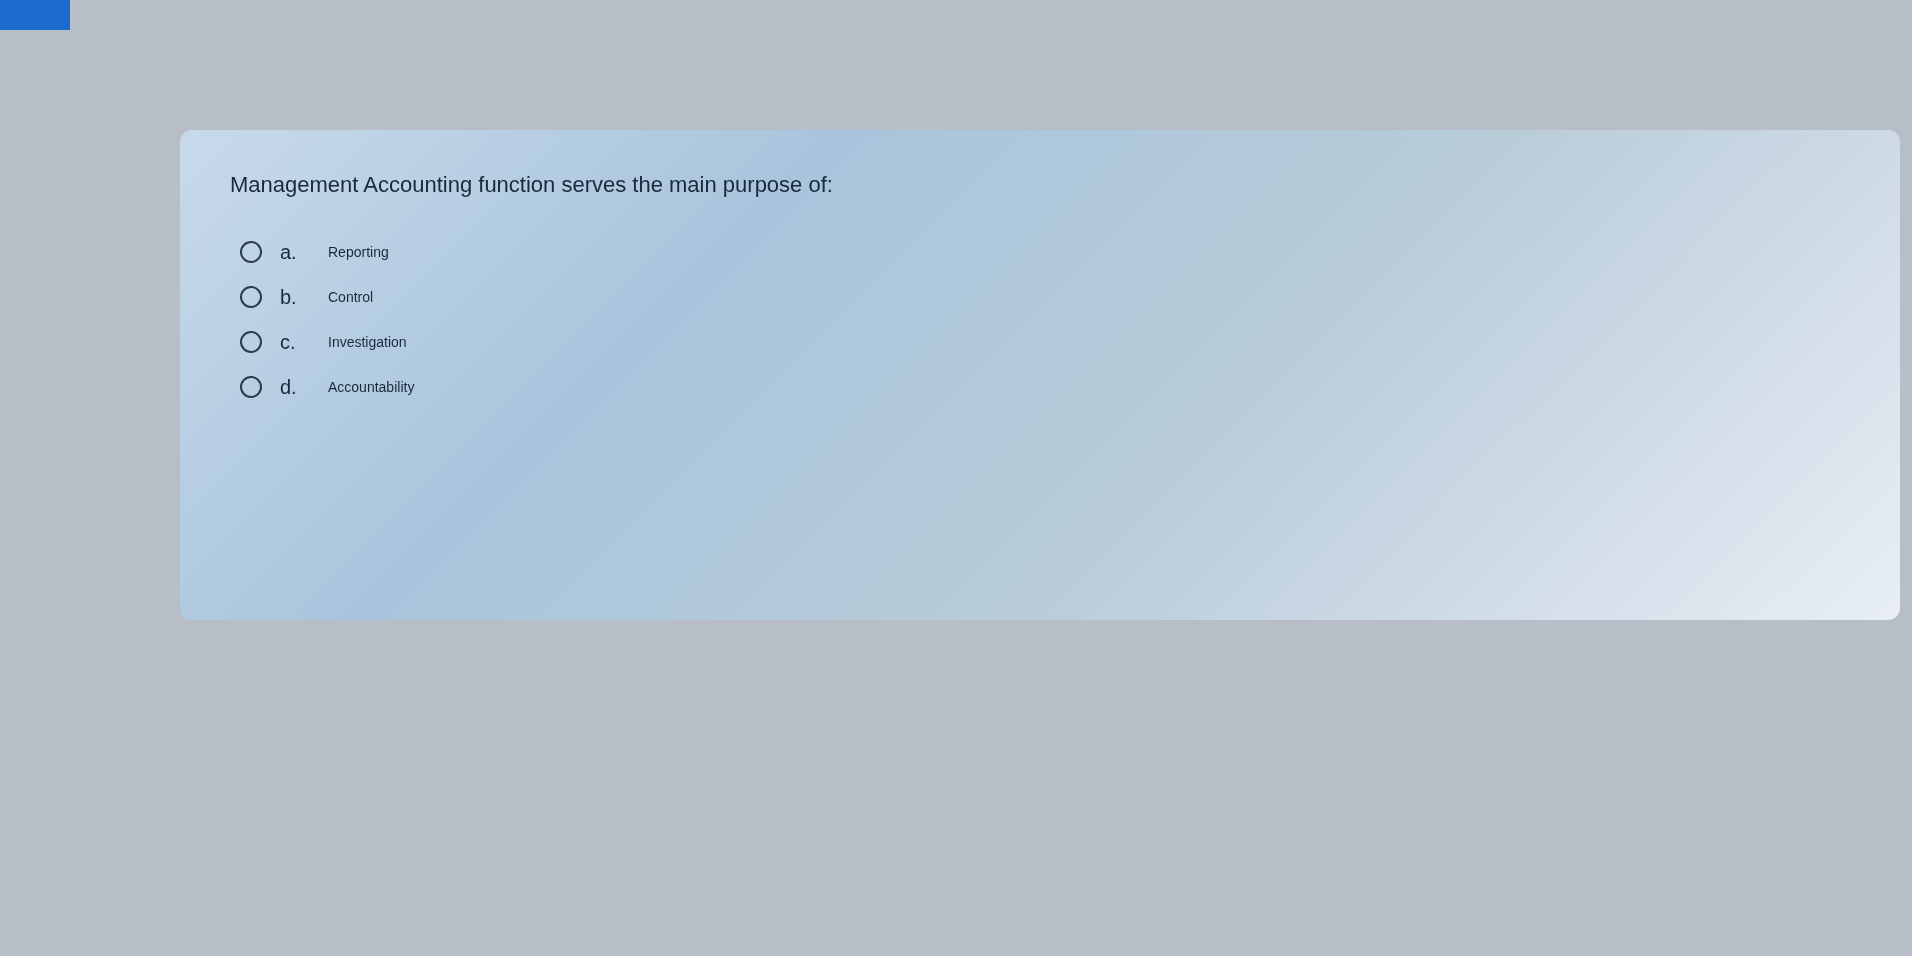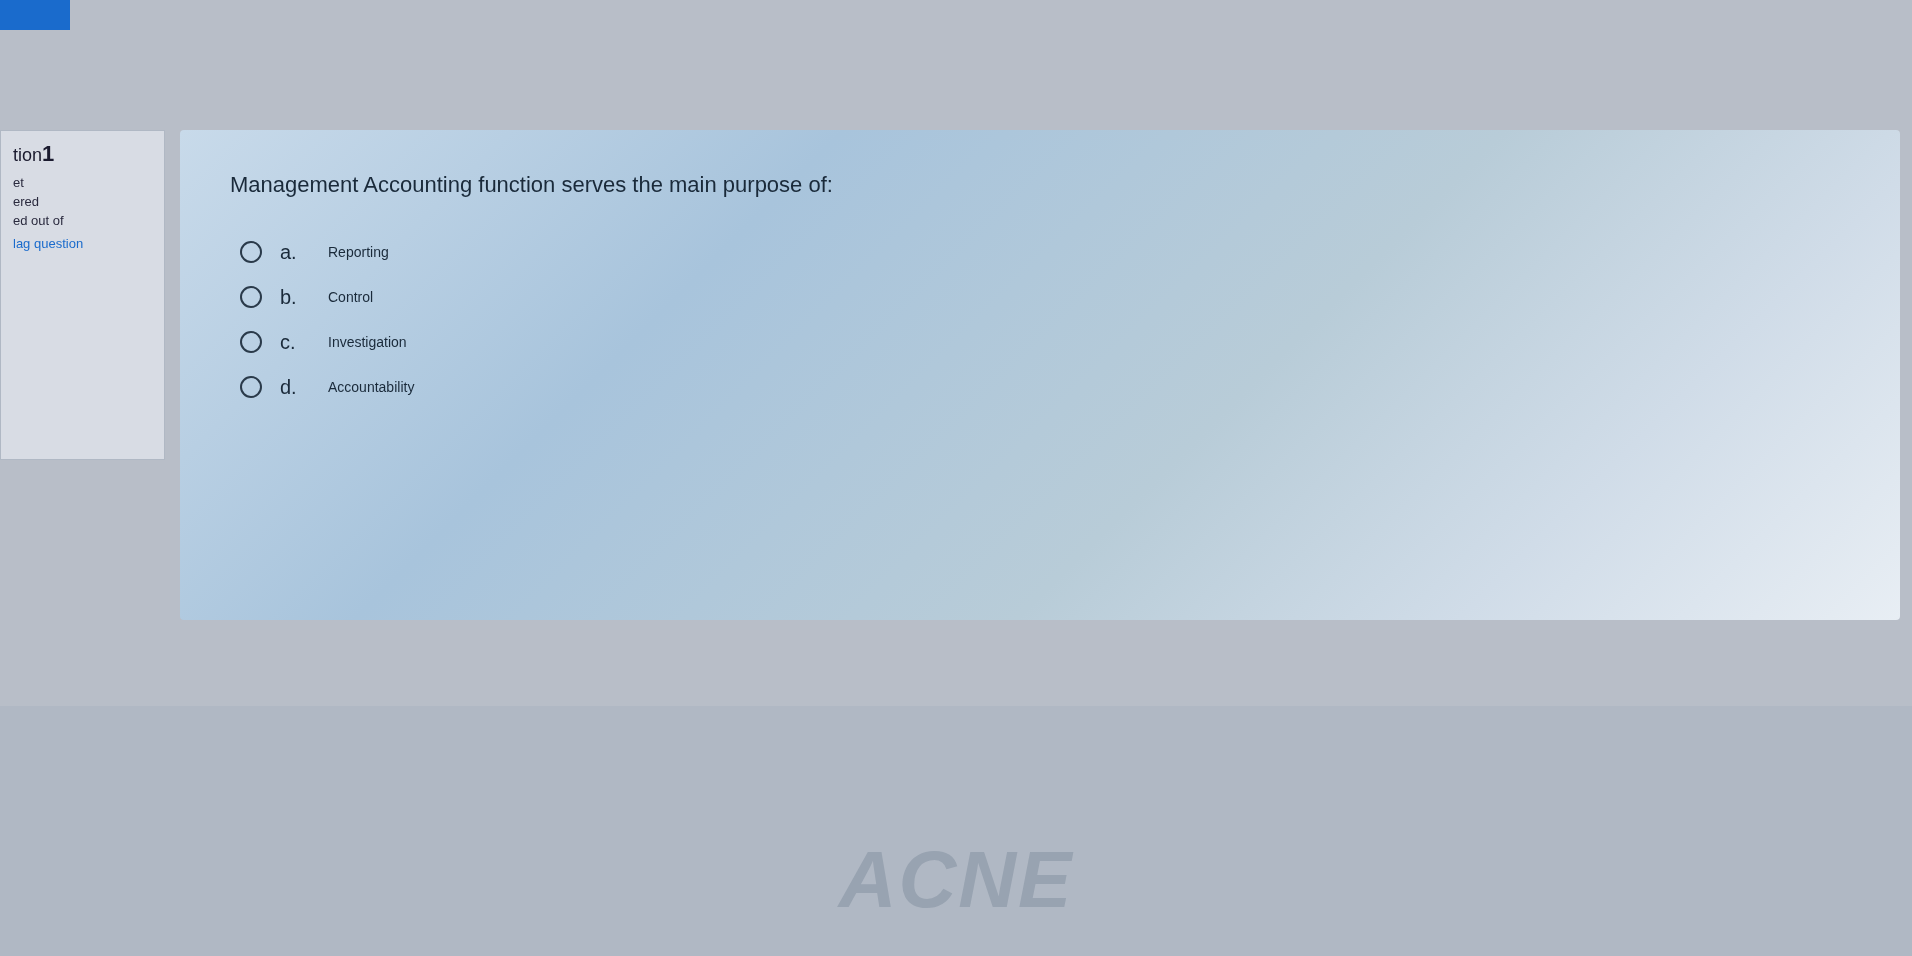--- a/index.html
+++ b/index.html
@@ -73,21 +73,21 @@
       margin-top: 8px;
     }
 
     .main-question-panel {
       position: absolute;
       top: 130px;
       left: 180px;
       width: 1720px;
       height: 490px;
       background: linear-gradient(135deg, #c8daea 0%, #a8c4dc 30%, #b8ccd8 60%, #d0dce8 80%, #e8eef4 100%);
-      border-radius: 4px;
+      border-radius: 12px;
       padding: 40px 50px;
     }
 
     .question-text {
       font-size: 22px;
       color: #1a2a3a;
       font-weight: 500;
       margin-bottom: 40px;
       line-height: 1.4;
     }
@@ -150,29 +150,20 @@
       user-select: none;
     }
   </style>
 </head>
 <body>
 
 <div class="page-container">
 
   <div class="top-bar"></div>
 
-  <div class="sidebar-panel">
-    <div class="question-number">
-      <span class="tion">tion</span><span>1</span>
-    </div>
-    <span class="sidebar-label">et</span>
-    <span class="sidebar-label">ered</span>
-    <span class="sidebar-label">ed out of</span>
-    <span class="sidebar-link">lag question</span>
-  </div>
 
   <div class="main-question-panel">
     <div class="question-text">Management Accounting function serves the main purpose of:</div>
 
     <div class="options-container">
 
       <div class="option-item">
         <span class="radio-circle"></span>
         <span class="option-letter">a.</span>
         <span class="option-label">Reporting</span>
@@ -192,17 +183,14 @@
 
       <div class="option-item">
         <span class="radio-circle"></span>
         <span class="option-letter">d.</span>
         <span class="option-label">Accountability</span>
       </div>
 
     </div>
   </div>
 
-  <div class="bottom-area">
-    <div class="watermark">ACNE</div>
-  </div>
 
 </div>
 
 </body></html>

